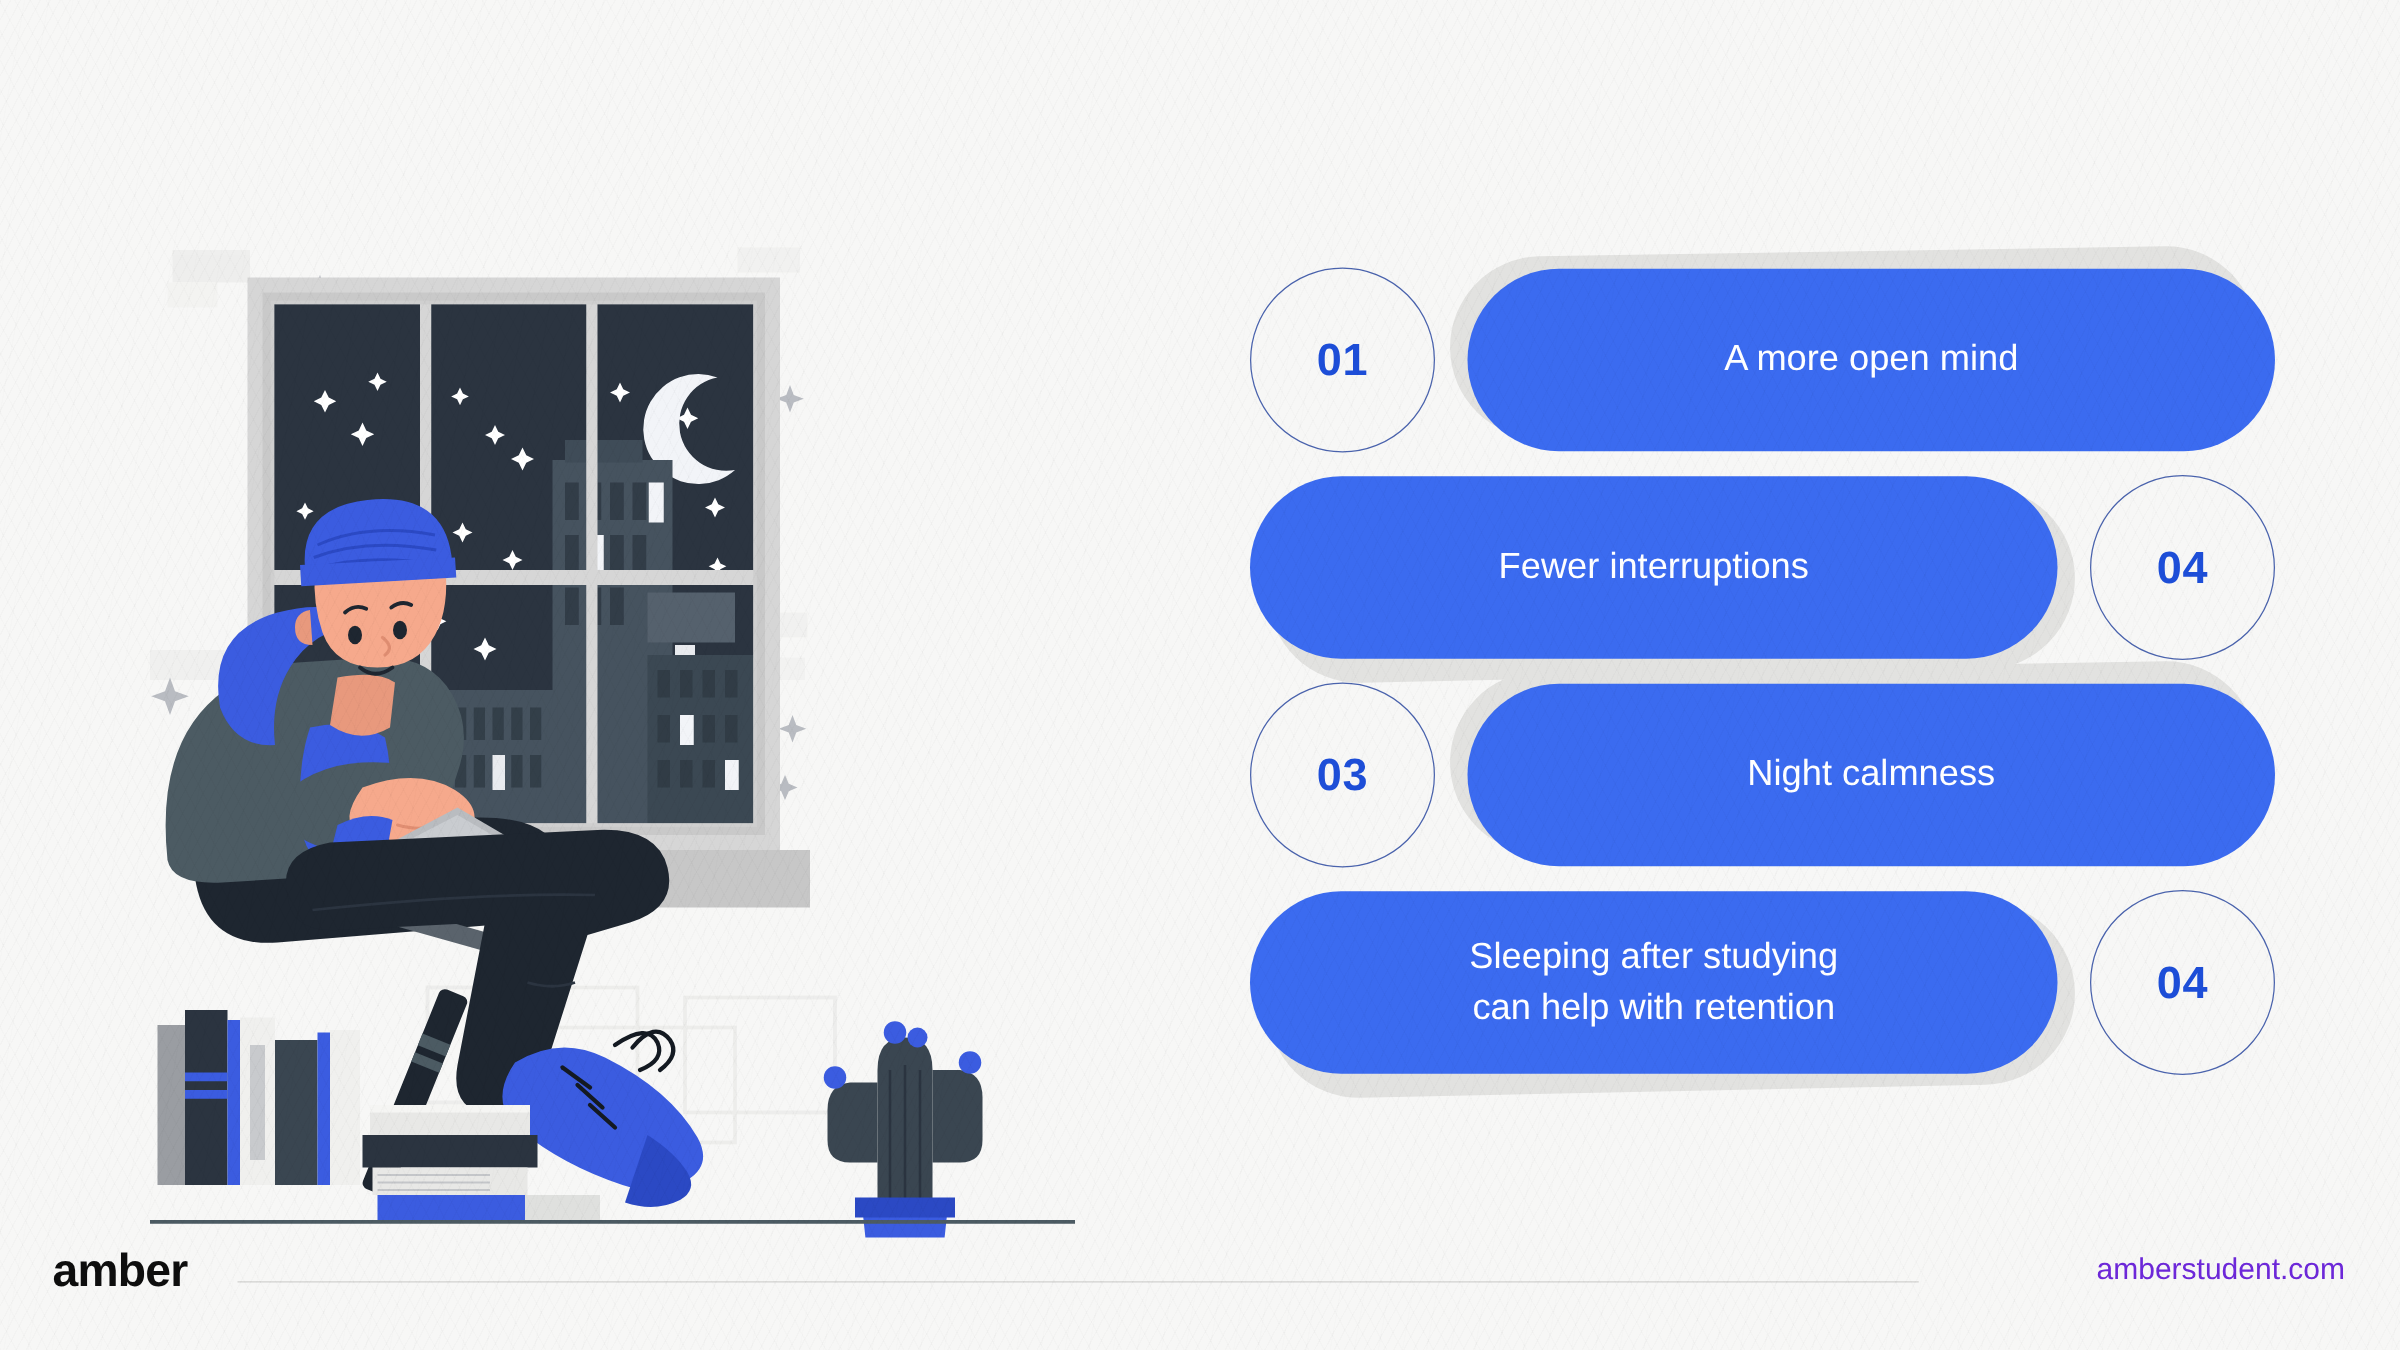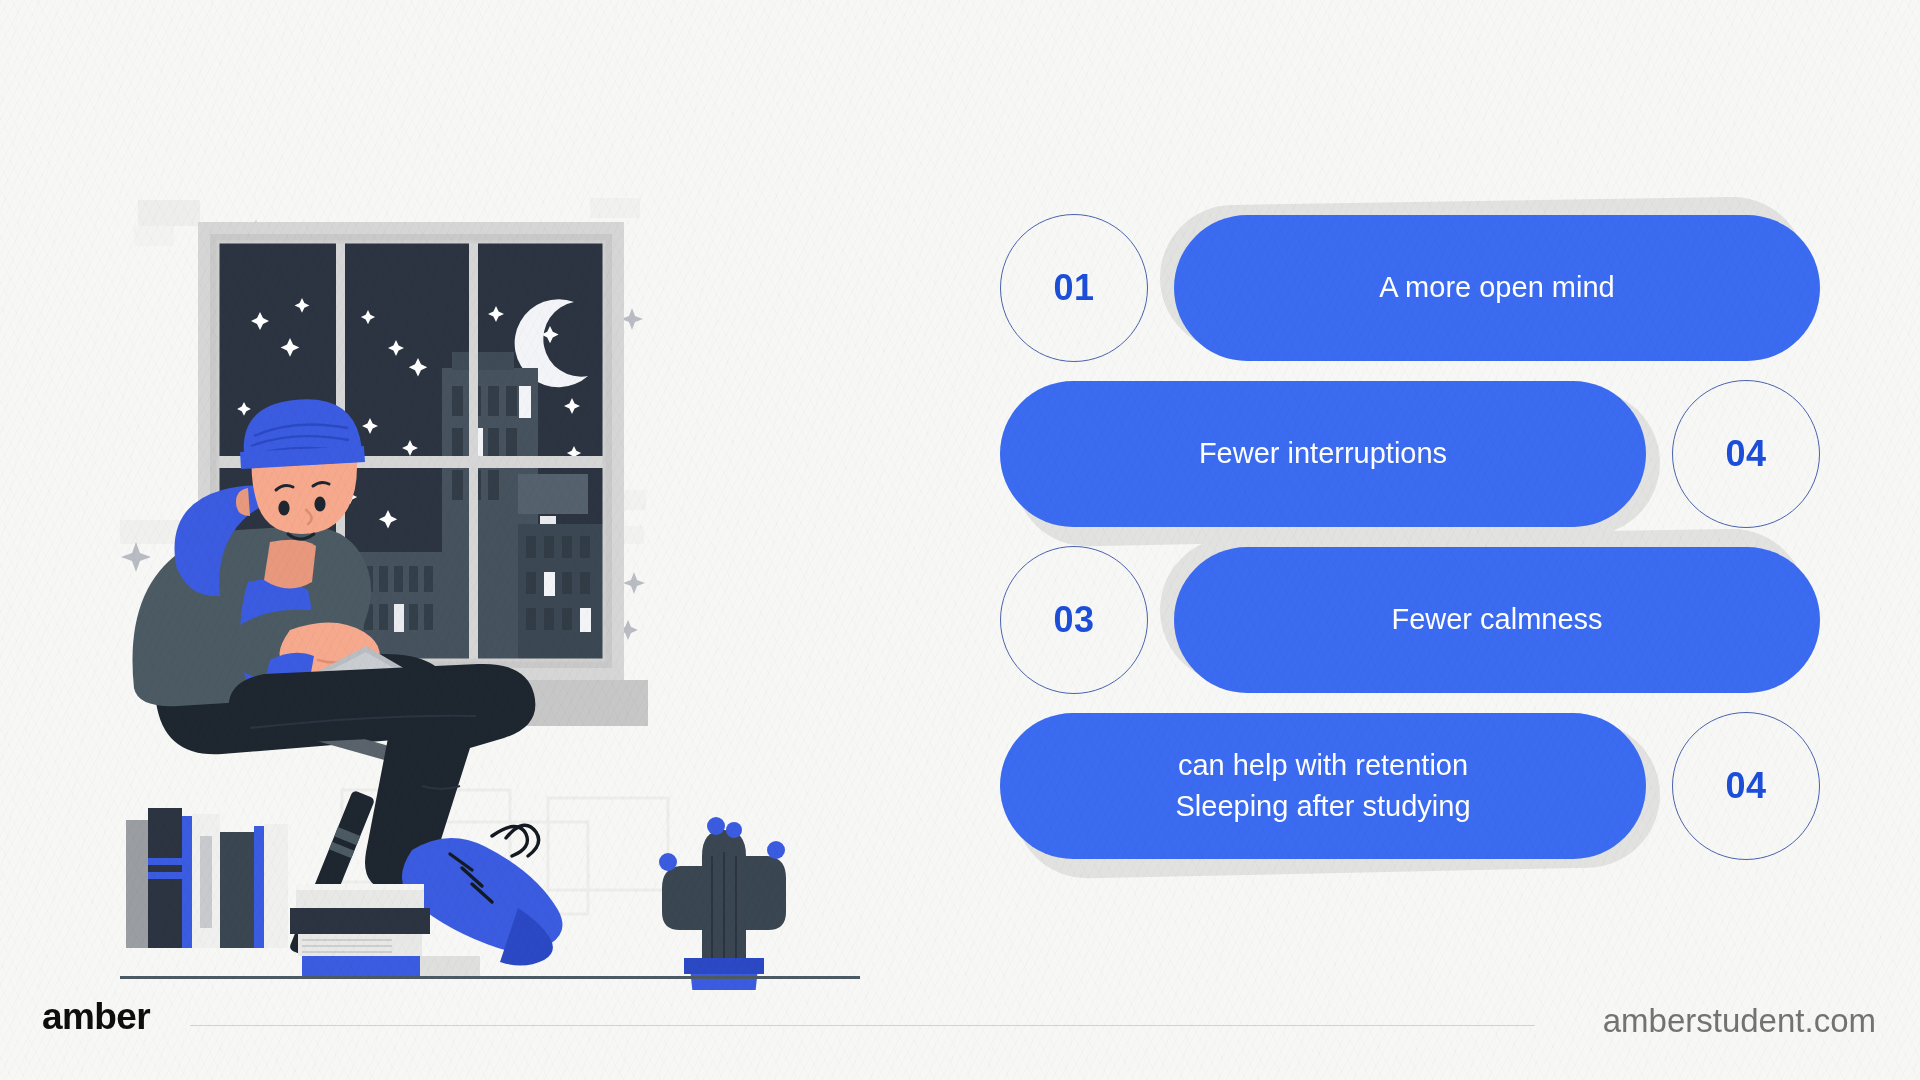--- a/index.html
+++ b/index.html
@@ -155,23 +155,23 @@
     left: 190px;
     right: 385px;
     top: 55px;
     height: 1px;
     background: #d2d2d0;
   }
   .site {
     position: absolute;
     right: 44px;
     top: 32px;
-    font-size: 33px;
+    font-size: 24px;
     font-weight: 400;
-    color: #737373;
+    color: #6d28d9;
   }
 </style>
 </head>
 <body>
 
 <div class="canvas">
 
 
   <div class="illustration">
     <svg viewBox="0 0 740 800" xmlns="http://www.w3.org/2000/svg">
@@ -480,36 +480,36 @@
     </div>
 
     <div class="card-row">
       <div class="num-circle">
         <span>03</span>
       </div>
       <div class="pill-wrap">
         <div class="pill-shadow"></div>
         <div class="pill">
           <div>
-            <div>Fewer calmness</div>
+            <div>Night calmness</div>
           </div>
         </div>
       </div>
     </div>
 
     <div class="card-row right-num">
       <div class="num-circle">
         <span>04</span>
       </div>
       <div class="pill-wrap">
         <div class="pill-shadow"></div>
         <div class="pill">
           <div>
+            <div>Sleeping after studying</div>
             <div>can help with retention</div>
-            <div>Sleeping after studying</div>
           </div>
         </div>
       </div>
     </div>
 
   </div>
 
   <div class="footer">
     <div class="brand">amber</div>
     <div class="footer-rule"></div>

